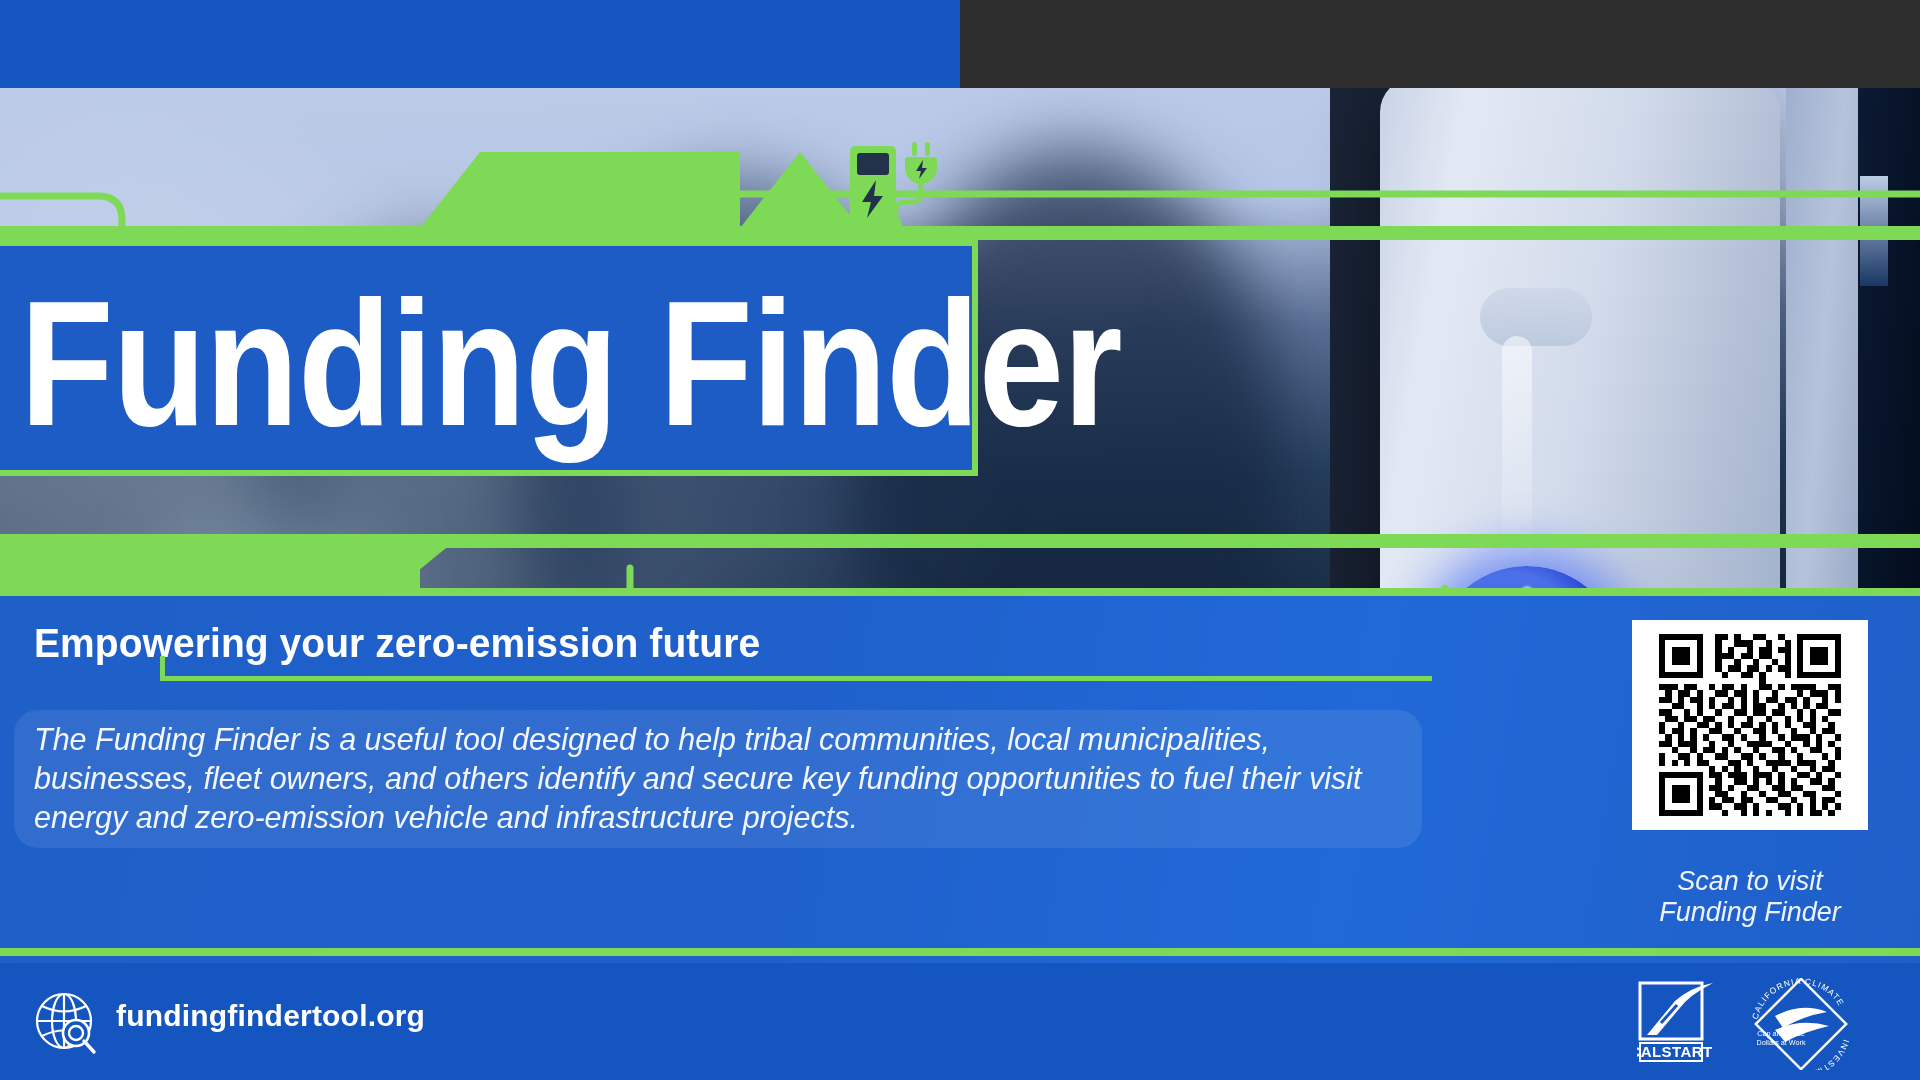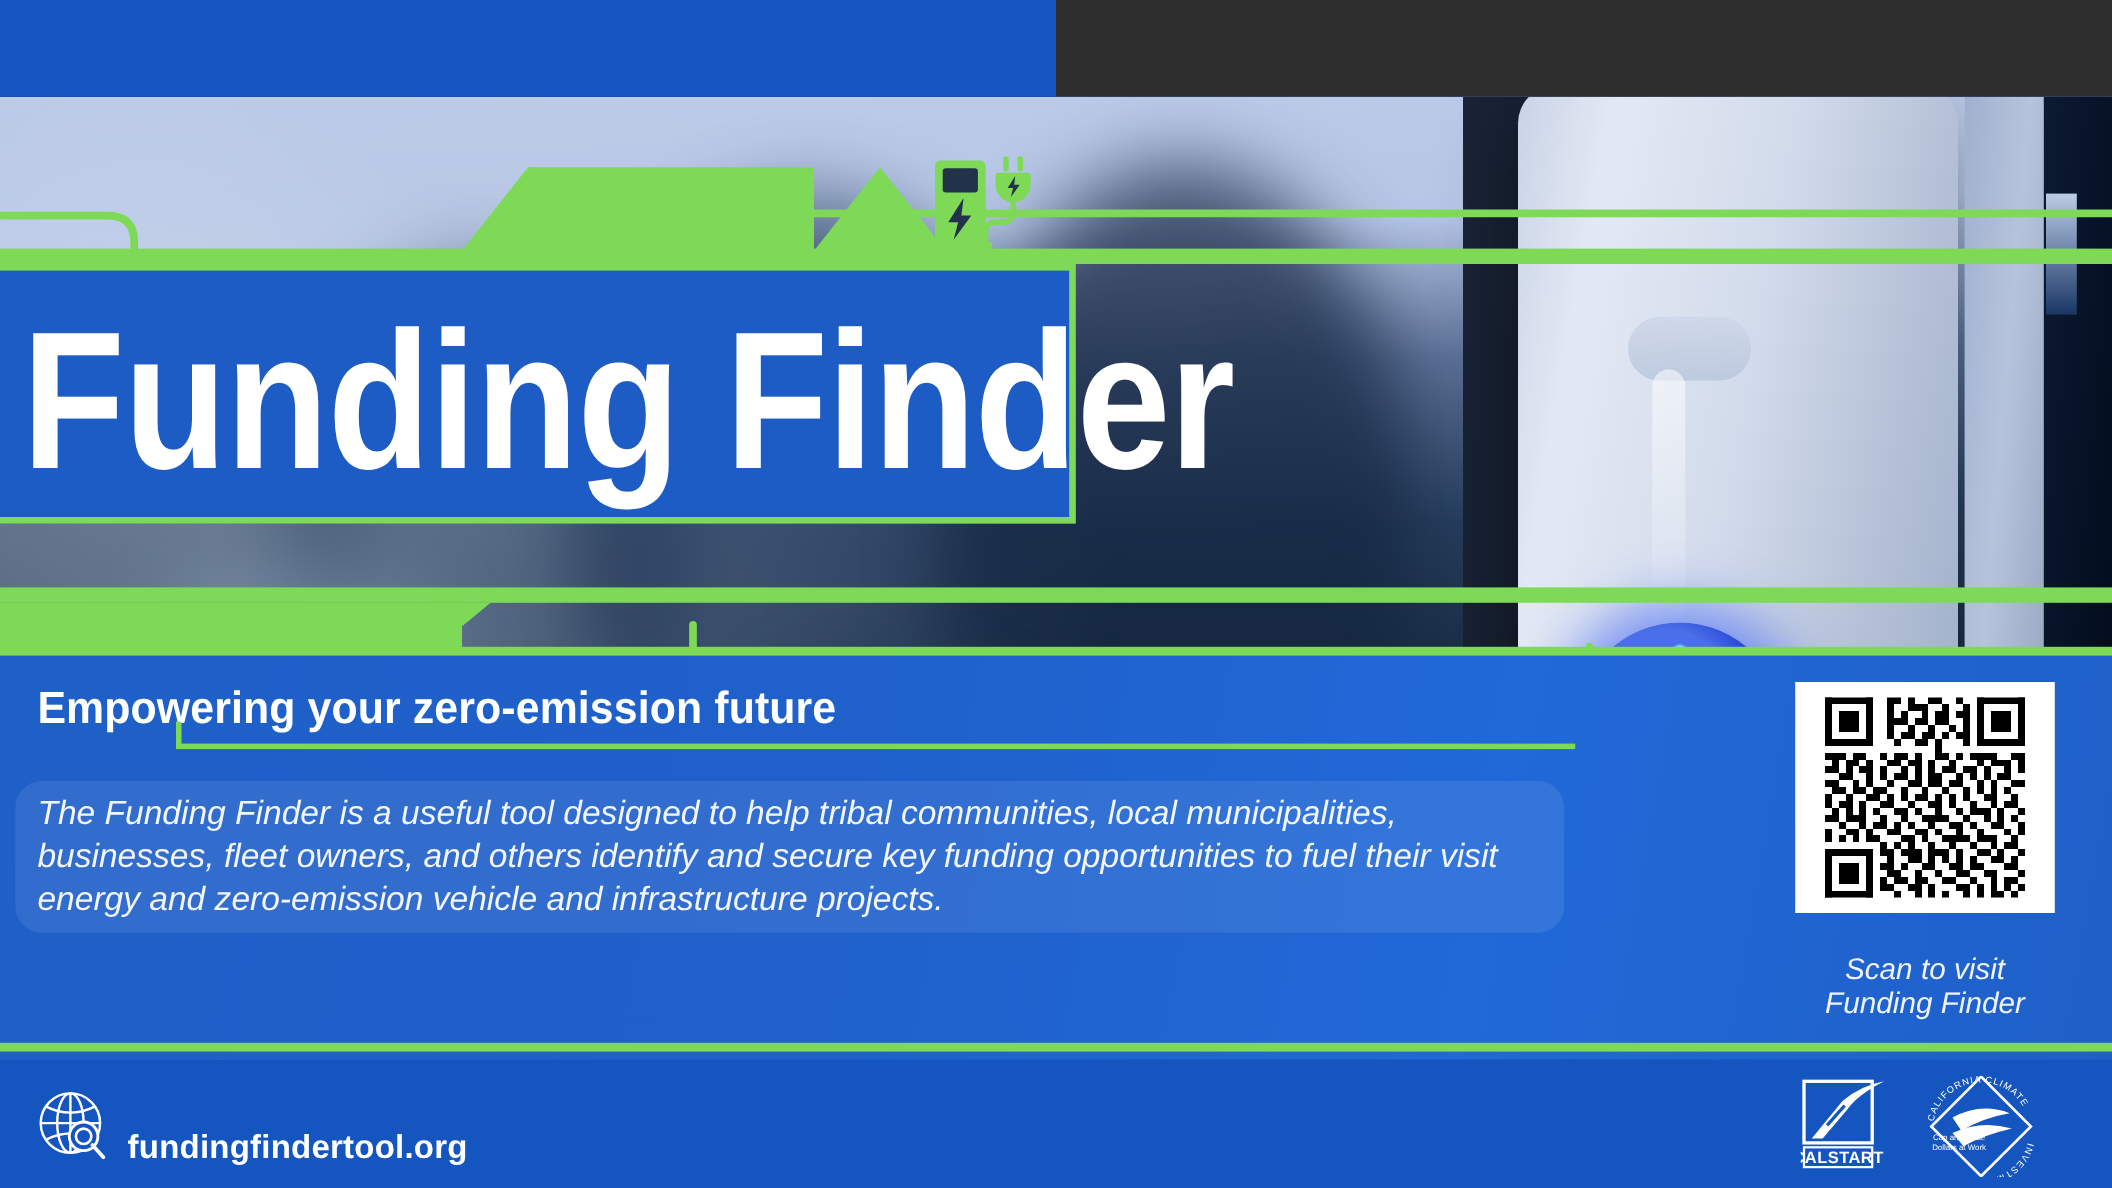--- a/index.html
+++ b/index.html
@@ -121,21 +121,21 @@
 
   
   .qr-wrap{position:absolute;left:1632px;top:620px;width:236px;height:210px;z-index:7;
     background:#ffffff;padding:14px;}
   .qr-canvas{width:208px;height:182px;display:block;}
   .qr-caption{position:absolute;left:1600px;top:866px;width:300px;z-index:7;text-align:center;
     color:#eef3ff;font-style:italic;font-size:27px;line-height:31px;}
 
   
   .footer{position:absolute;left:0;top:963px;width:1920px;height:117px;background:#1555c0;z-index:8;}
-  .footer-url{position:absolute;left:116px;top:999px;z-index:9;color:#fff;font-size:30px;font-weight:700;letter-spacing:.2px;margin-top:28px;}
+  .footer-url{position:absolute;left:116px;top:999px;z-index:9;color:#fff;font-size:30px;font-weight:700;letter-spacing:.2px;}
   .globe-icon{position:absolute;left:34px;top:990px;width:68px;height:66px;z-index:9;}
   .calstart{position:absolute;left:1637px;top:981px;width:80px;height:82px;z-index:9;}
   .cci{position:absolute;left:1745px;top:978px;width:112px;height:92px;z-index:9;}
 </style>
 </head>
 <body>
 
 <div class="stage">
 
   <div class="photo">

